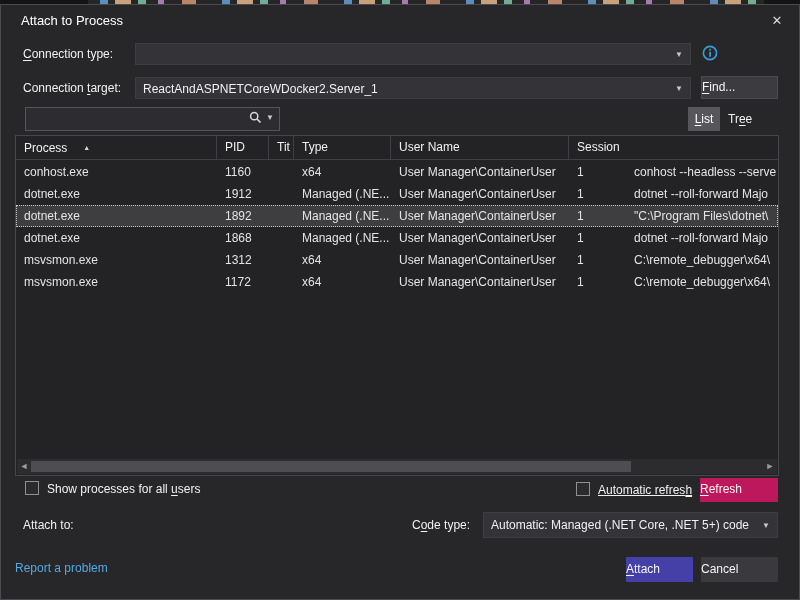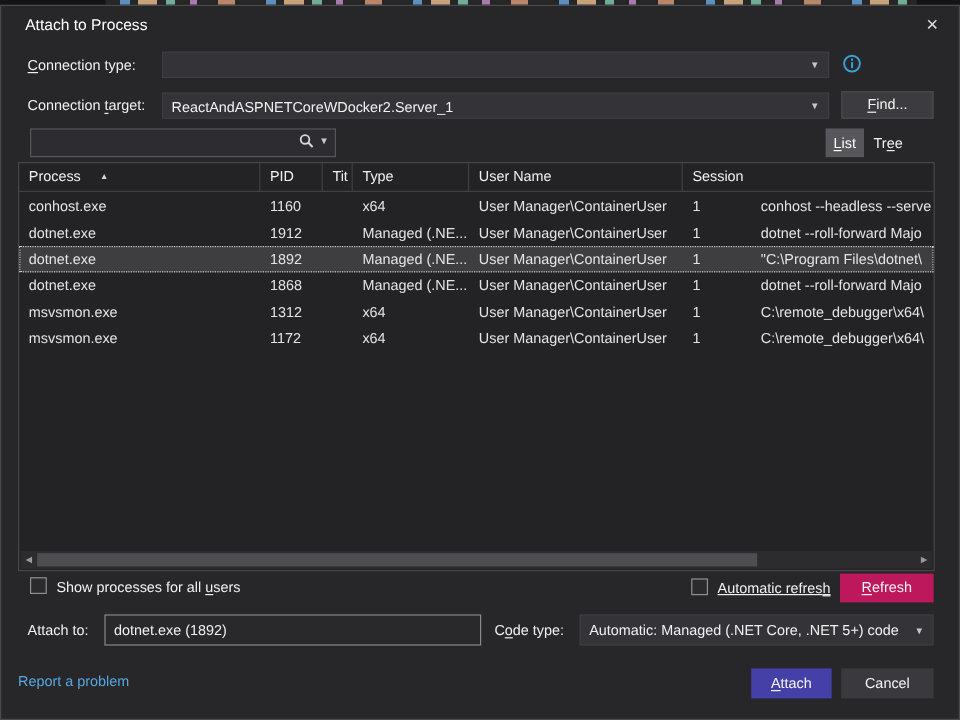--- a/index.html
+++ b/index.html
@@ -13,21 +13,21 @@
   .close-btn { position:absolute; top:4px; right:10px; width:24px; height:24px; text-align:center; line-height:24px; font-size:13px; color:#d8d8d8; cursor:default; }
 
   .label { position:absolute; color:#f1f1f1; white-space:nowrap; }
   u { text-underline-offset:2px; }
 
   .combo { position:absolute; background:#333338; height:22px; line-height:22px; padding-left:7px; color:#f1f1f1; white-space:nowrap; overflow:hidden; border:1px solid #3d3d42; }
   .combo .arrow { position:absolute; right:7px; top:0; color:#c8c8c8; font-size:8px; }
 
   .info-icon { position:absolute; left:701px; top:40px; width:16px; height:16px; }
 
-  .btn { position:absolute; background:#3c3c40; border:1px solid #4a4a50; color:#f5f5f5; text-align:center; font-size:12px; }
+  .btn { position:absolute; background:#3c3c40; border:1px solid #4a4a50; color:#f5f5f5; font-size:12px; }
   .btn-find { left:700px; top:71px; width:77px; height:23px; line-height:21px; }
   .btn-refresh { left:699px; top:473px; width:78px; height:24px; line-height:22px; background:#be185d; border:none; }
   .btn-attach { left:625px; top:552px; width:67px; height:25px; line-height:25px; background:#453fa8; border:none; }
   .btn-cancel { left:700px; top:552px; width:77px; height:25px; line-height:25px; background:#3a3a3e; border:none; }
 
   .filter-box { position:absolute; left:24px; top:102px; width:255px; height:24px; background:#2d2d31; border:1px solid #55555a; }
   .filter-box input { position:absolute; left:6px; top:0; width:210px; height:22px; background:transparent; border:none; outline:none; color:#e8e8e8; font-size:12px; font-family:"Liberation Sans", sans-serif;margin-top:32px; }
   .filter-box input::placeholder { color:#cfcfcf; opacity:1; }
   .filter-icons { position:absolute; right:5px; top:3px; display:flex; align-items:center; gap:4px; }
   .filter-icons .chev { color:#c8c8c8; font-size:8px; }
@@ -167,21 +167,20 @@
       </div>
     </div>
 
     <div class="checkbox" style="left:24px; top:476px;"></div>
     <div class="label" style="left:46px; top:477px;">Show processes for all <u>u</u>sers</div>
     <div class="checkbox" style="left:575px; top:477px;"></div>
     <div class="label" style="left:597px; top:478px;text-decoration:underline;">Automatic refres<u>h</u></div>
     <div class="btn btn-refresh"><u>R</u>efresh</div>
 
     <div class="label" style="left:22px; top:513px;">Attach to:</div>
-    <input class="attach-input" type="text" value="dotnet.exe (1892)" style="">
     <div class="label" style="left:411px; top:513px;">C<u>o</u>de type:</div>
     <div class="combo" style="left:482px; top:507px; width:295px; height:26px; line-height:24px;">
       <span>Automatic: Managed (.NET Core, .NET 5+) code</span>
       <span class="arrow" style="line-height:26px;">▼</span>
     </div>
 
     <div class="footer-link">Report a problem</div>
     <div class="btn btn-attach"><u>A</u>ttach</div>
     <div class="btn btn-cancel">Cancel</div>
   </div>

